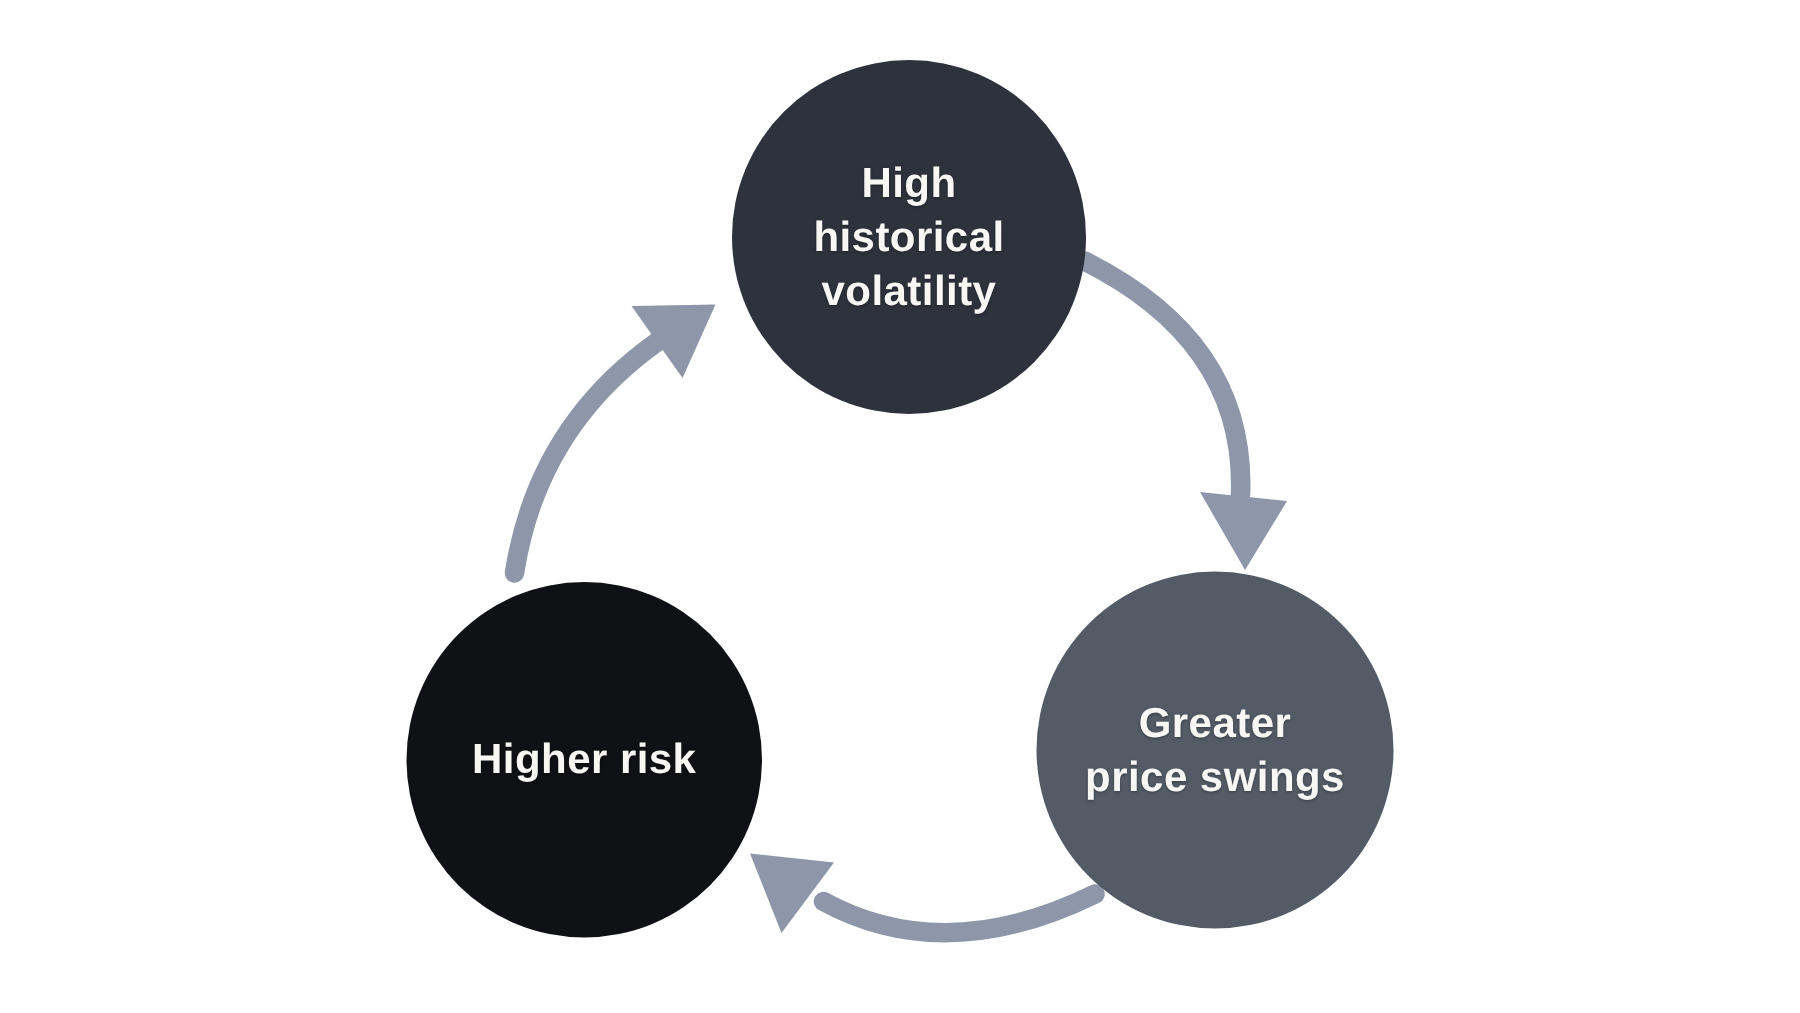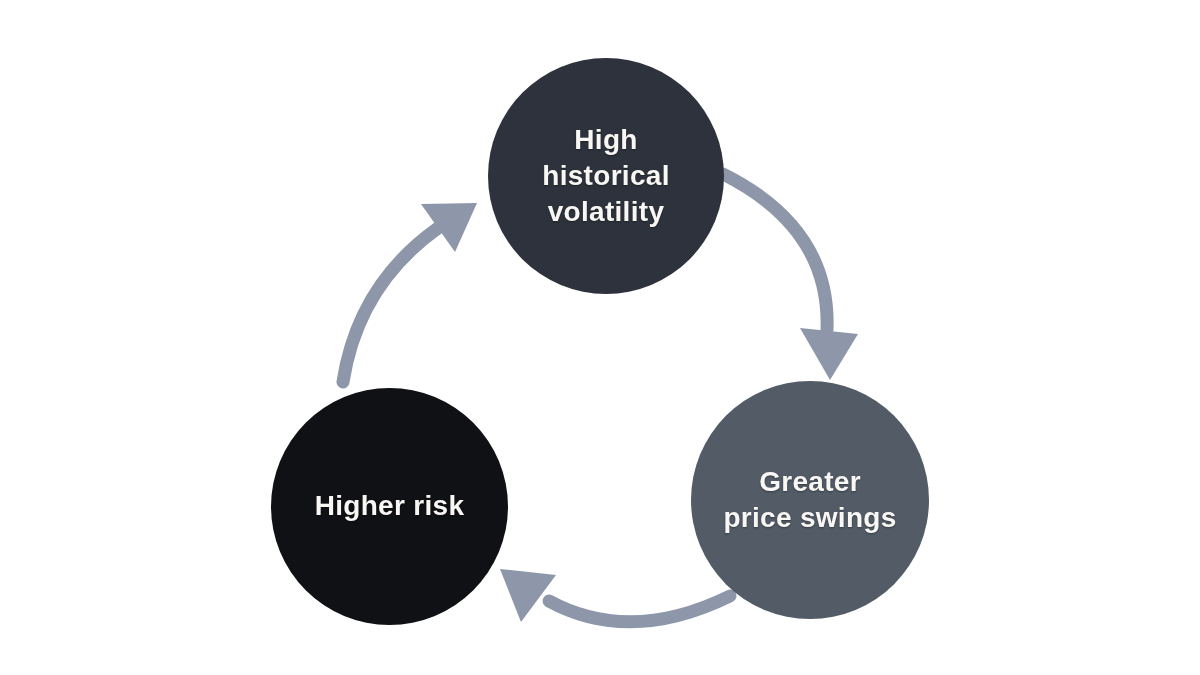--- a/index.html
+++ b/index.html
@@ -31,21 +31,21 @@
 
   .node .label {
     white-space: pre-line;
     font-weight: 700;
     font-size: 28px;
     line-height: 1.29;
     letter-spacing: 0.3px;
     text-shadow: 0 1px 2px rgba(0,0,0,0.35);
   }
 
-  .node-top   { left: 488px; top: 58px;  width: 236px; height: 236px; }
+  .node-top   { left: 488px; top: 40px;  width: 236px; height: 236px; }
   .node-right { left: 691px; top: 381px; width: 238px; height: 238px; }
   .node-left  { left: 271px; top: 388px; width: 237px; height: 237px; }
 
   .arrow-path {
     fill: none;
     stroke-width: 13px;
     stroke-linecap: round;
   }
 </style>
 </head>

